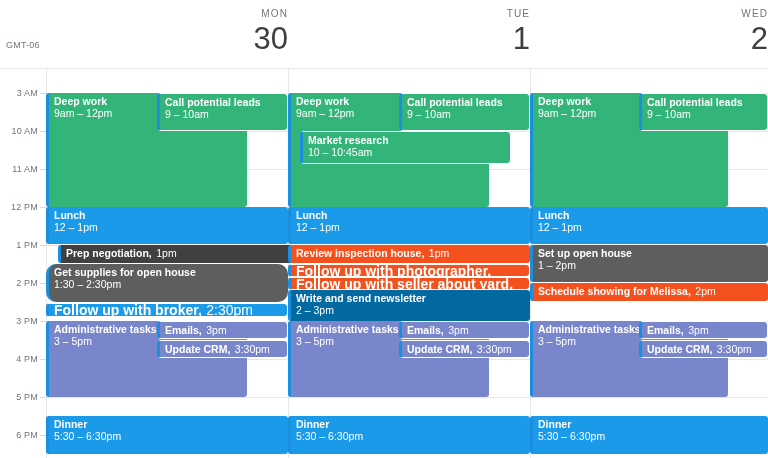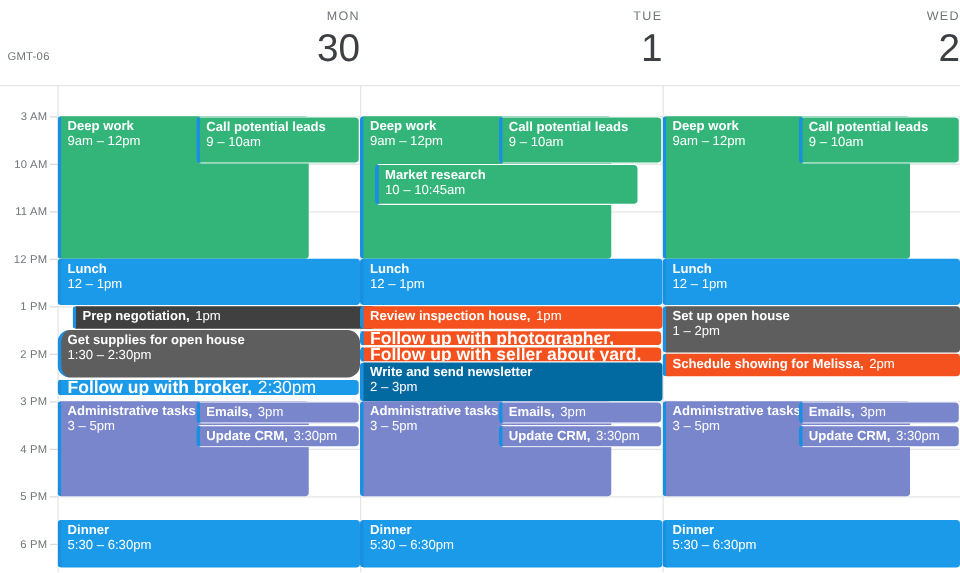--- a/index.html
+++ b/index.html
@@ -138,21 +138,21 @@
       <span class="tm">12 – 1pm</span>
     </div>
     <div class="ev oneline" style="left:58px;top:177px;width:242px;height:18px;background:#404040;">
       <span class="ttl">Prep negotiation,</span>
       <span class="tm"> 1pm</span>
     </div>
     <div class="ev" style="left:46px;top:196px;width:242px;height:38px;background:#5e5e5e;border-radius:10px;">
       <span class="ttl">Get supplies for open house</span>
       <span class="tm">1:30 – 2:30pm</span>
     </div>
-    <div class="ev oneline chip tiny" style="left:46px;top:235px;width:242px;height:14px;background:#1a9ae8;">
+    <div class="ev oneline chip tiny" style="left:46px;top:235px;width:242px;height:14px;background:#1a9ae8;text-decoration:underline;">
       <span class="ttl">Follow up with broker,</span>
       <span class="tm"> 2:30pm</span>
     </div>
     <div class="ev" style="left:46px;top:253px;width:201px;height:76px;background:#7986cb;">
       <span class="ttl">Administrative tasks</span>
       <span class="tm">3 – 5pm</span>
     </div>
     <div class="ev oneline chip" style="left:157px;top:253px;width:131px;height:18px;background:#7986cb;">
       <span class="ttl">Emails,</span>
       <span class="tm"> 3pm</span>

